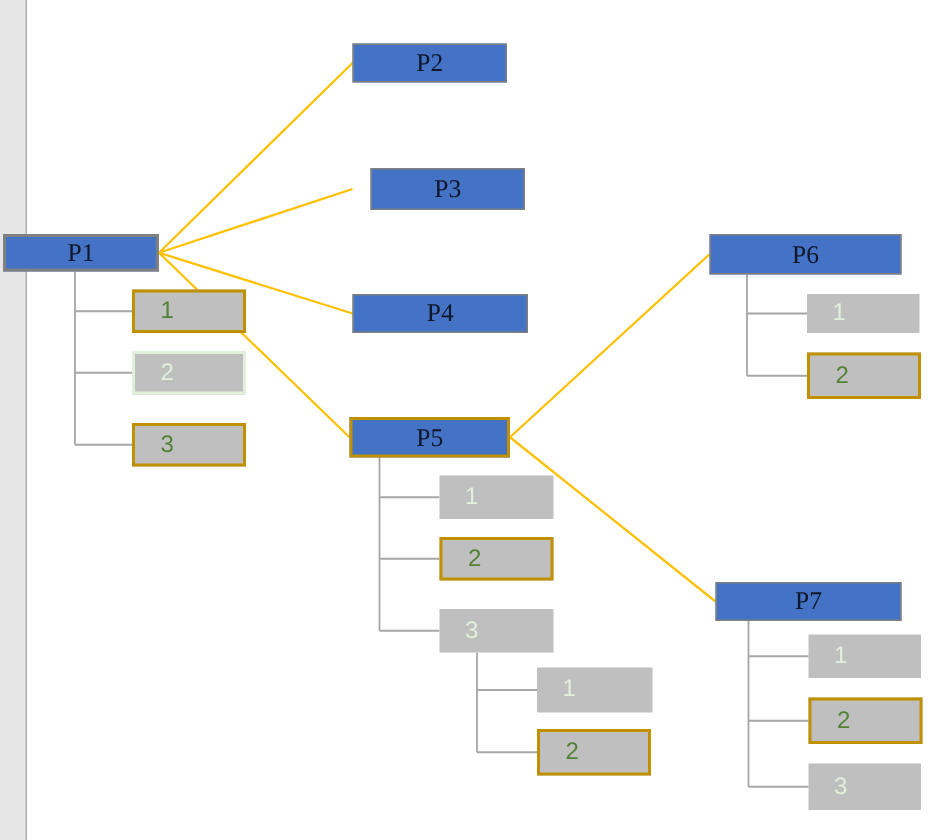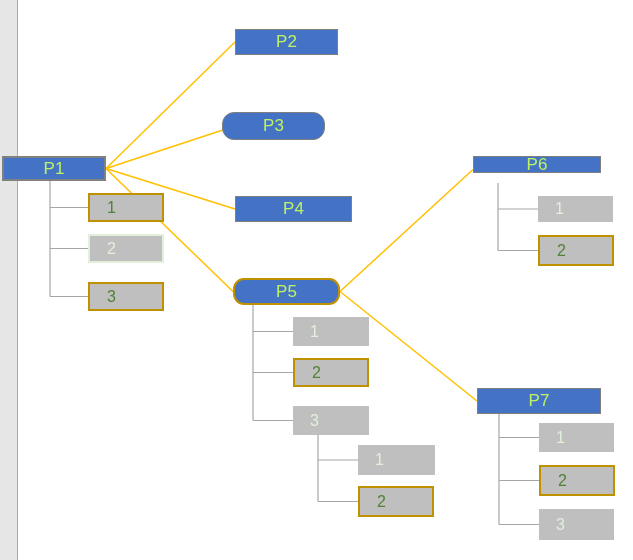--- a/index.html
+++ b/index.html
@@ -13,22 +13,22 @@
     background:var(--c-gutter);border-right:1px solid var(--c-gutterBorder);
   }
   #edges{position:absolute;left:0;top:0;z-index:1;}
   .link{stroke:var(--c-orange);stroke-width:1.5;fill:none;}
   .conn{stroke:var(--c-connector);stroke-width:1.2;fill:none;}
   .node{
     position:absolute;z-index:2;box-sizing:border-box;
     display:flex;align-items:center;cursor:default;
   }
   .blue{
-    background:var(--c-blue);color:#bef264;font-size:17px;
-    justify-content:center;border:1px solid var(--c-blueEdge);
+    background:var(--c-blue);color:#0f172a;font-size:17px;
+    justify-content:center;border:1px solid var(--c-blueEdge);font-family:Liberation Serif, serif;
   }
   .blue.s-outlined-gray{border:2px solid var(--c-grayBorder);}
   .blue.s-outlined-gold{border:2px solid var(--c-gold);}
   .gray{
     background:var(--c-grayFill);color:var(--c-lightGreen);
     font-size:16px;padding-left:17px;
   }
   .gray.s-gold{border:2px solid var(--c-gold);color:var(--c-green);}
   .gray.s-light{border:2px solid var(--c-lightGreen);}
 </style>
@@ -63,30 +63,30 @@
     <line x1="499" y1="480.5" x2="539" y2="480.5" class="conn"></line>
     <line x1="499" y1="524.5" x2="539" y2="524.5" class="conn"></line>
   </svg>
 
 <div class="node blue s-outlined-gray" style="left: 2px; top: 156px; width: 104px; height: 25px;">
     <span>P1</span>
   </div>
 <div class="node blue" style="left: 235px; top: 29px; width: 103px; height: 26px;">
     <span>P2</span>
   </div>
-<div class="node blue" style="left: 222px; top: 112px; width: 103px; height: 28px; border-radius: 12px;">
+<div class="node blue" style="left: 247px; top: 112px; width: 103px; height: 28px;">
     <span>P3</span>
   </div>
 <div class="node blue" style="left: 235px; top: 196px; width: 117px; height: 26px;">
     <span>P4</span>
   </div>
-<div class="node blue s-outlined-gold" style="left: 233px; top: 278px; width: 107px; height: 27px; border-radius: 11px;">
+<div class="node blue s-outlined-gold" style="left: 233px; top: 278px; width: 107px; height: 27px;">
     <span>P5</span>
   </div>
-<div class="node blue" style="left: 473px; top: 156px; width: 128px; height: 17px;">
+<div class="node blue" style="left: 473px; top: 156px; width: 128px; height: 27px;">
     <span>P6</span>
   </div>
 <div class="node blue" style="left: 477px; top: 388px; width: 124px; height: 26px;">
     <span>P7</span>
   </div>
 
 <div class="node gray s-gold" style="left: 88px; top: 193px; width: 76px; height: 29px;">
     <span>1</span>
   </div>
 <div class="node gray s-light" style="left: 88px; top: 234px; width: 76px; height: 29px;">

